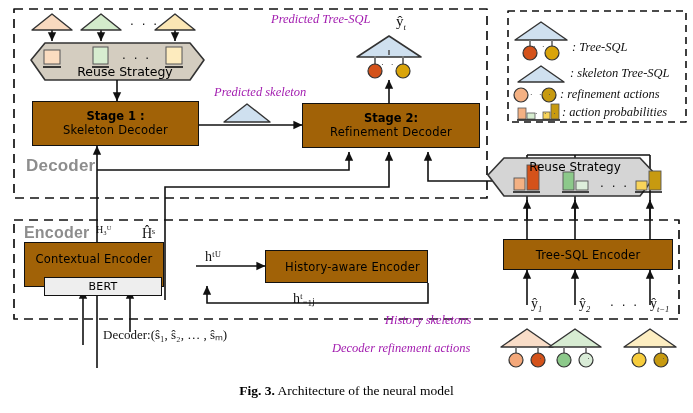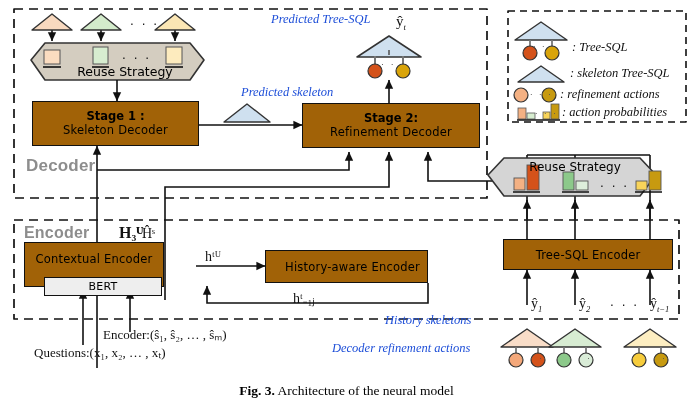--- a/index.html
+++ b/index.html
@@ -15,21 +15,21 @@
   }
   .boxlabel .l1{font-weight:bold;font-size:11.5px;line-height:13px;}
   .boxlabel .l2{font-size:11.5px;line-height:14px;letter-spacing:.2px;}
   .boxlabel .one{font-size:11.5px;line-height:14px;letter-spacing:.2px;}
   .secname{
     position:absolute;font-family:Liberation Sans, sans-serif;font-weight:bold;
     font-size:17px;color:#8d8d8d;letter-spacing:.2px;
   }
   .ital{
     position:absolute;font-family:"Liberation Serif",serif;font-style:italic;
-    font-size:12.5px;color:#1d4ed8;white-space:nowrap;
+    font-size:12.5px;color:#a21caf;white-space:nowrap;
   }
   .mathlbl{
     position:absolute;font-family:"Liberation Serif",serif;
     font-size:13px;color:#111;white-space:nowrap;
   }
   .mathlbl sub{font-size:8.5px;font-style:italic;}
   .caption{
     position:absolute;width:693px;text-align:center;
     font-family:"Liberation Serif",serif;font-size:13.5px;color:#000;
   }
@@ -200,33 +200,32 @@
   <div class="abs" style="left:60px;top:64px;width:130px;text-align:center;
         font-family:'DejaVu Sans',sans-serif;font-size:12.5px;color:#000;">Reuse Strategy</div>
 
   <div class="abs" style="left:510px;top:160px;width:130px;text-align:center;
         font-family:'DejaVu Sans',sans-serif;font-size:12px;color:#000;">Reuse Strategy</div>
 
   <div class="secname" style="left:26px;top:156px;">Decoder</div>
   <div class="secname" style="left:24px;top:224px;font-size:16px;">Encoder</div>
 
   <div class="ital" style="left:271px;top:12px;">Predicted Tree-SQL</div>
-  <div class="ital" style="left:214px;top:85px;margin-left:27px;">Predicted skeleton</div>
+  <div class="ital" style="left:214px;top:85px;">Predicted skeleton</div>
   <div class="ital" style="left:385px;top:313px;">History skeletons</div>
   <div class="ital" style="left:332px;top:341px;">Decoder refinement actions</div>
 
   <div class="mathlbl" style="left:396px;top:13px;font-size:15px;">
     <span>ŷ</span><sub>t</sub>
   </div>
-  <div class="mathlbl" style="left:119px;top:224px;font-size:16px;font-weight:bold;">H₃ᵁ</div>
+  <div class="mathlbl" style="left:96px;top:224px;font-size:10px;">H₃ᵁ</div>
   <div class="mathlbl" style="left:142px;top:226px;font-size:14px;">Ĥˢ</div>
   <div class="mathlbl" style="left:205px;top:249px;font-size:14px;">hᵗᵁ</div>
   <div class="mathlbl" style="left:293px;top:288px;font-size:14px;">hᵗ₋₁ⱼ</div>
-  <div class="mathlbl" style="left:34px;top:343px;font-size:13px;">Questions:(x₁, x₂, … , xₜ)</div>
-  <div class="mathlbl" style="left:103px;top:325px;font-size:13px;">Encoder:(ŝ₁, ŝ₂, … , ŝₘ)</div>
+  <div class="mathlbl" style="left:103px;top:325px;font-size:13px;">Decoder:(ŝ₁, ŝ₂, … , ŝₘ)</div>
 
   <div class="mathlbl" style="left:531px;top:296px;font-size:14px;">
     <span>ŷ</span><sub>1</sub>
   </div>
   <div class="mathlbl" style="left:579px;top:296px;font-size:14px;">
     <span>ŷ</span><sub>2</sub>
   </div>
   <div class="mathlbl" style="left:650px;top:296px;font-size:14px;">
     <span>ŷ</span><sub>t−1</sub>
   </div>

